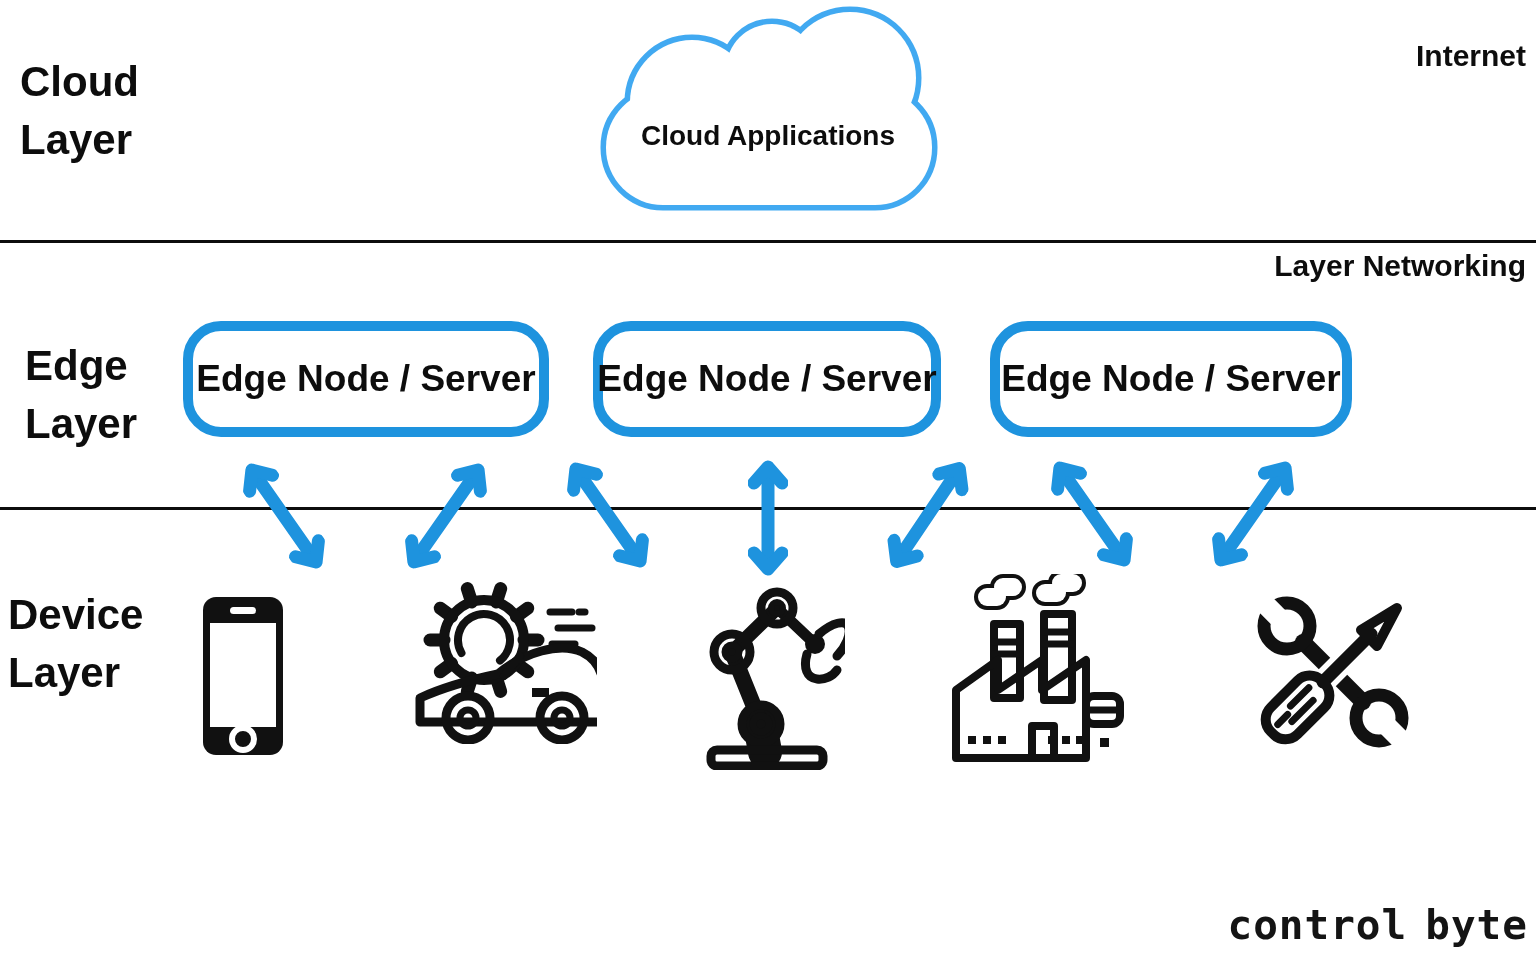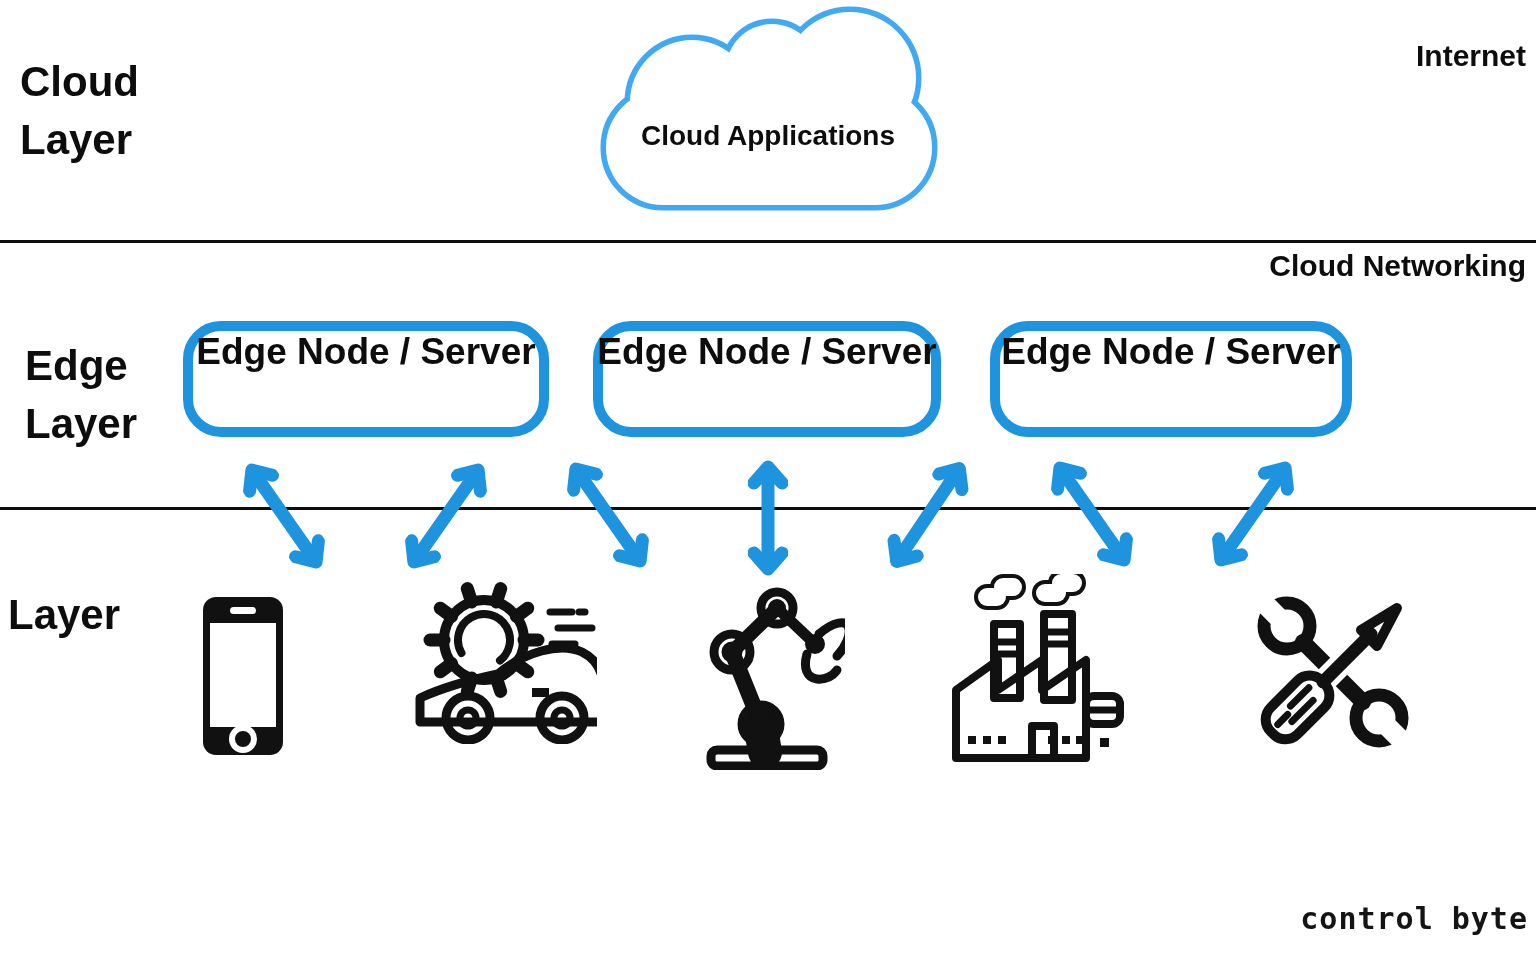--- a/index.html
+++ b/index.html
@@ -10,53 +10,54 @@
   .layer-label{
     position:absolute;text-align:left;font-weight:700;font-size:42px;line-height:58px;color:#0d0d0d;
   }
   .region-label{
     position:absolute;right:10px;text-align:right;font-weight:700;font-size:30px;color:#0d0d0d;
   }
   .hline{position:absolute;left:0;width:1536px;height:3px;background:#0d0d0d;}
   .node{
     position:absolute;top:321px;height:116px;box-sizing:border-box;background:#fff;
     border:10px solid var(--node-blue,#1e93de);border-radius:38px;
-    display:flex;align-items:flex-start;justify-content:center;
+    display:flex;align-items:center;justify-content:center;
     font-weight:700;font-size:37px;white-space:nowrap;color:#0d0d0d;
   }
   .arrow{position:absolute;width:40px;}
   .arrow svg{display:block;}
   .arrow-stroke{stroke:var(--node-blue,#1e93de);stroke-width:13;fill:none;stroke-linecap:round;stroke-linejoin:round;}
   .cloud-stroke{stroke:var(--cloud-blue,#41a9f1);fill:none;stroke-width:11;}
   .cloud-text{font-family:"Liberation Sans",sans-serif;font-weight:700;font-size:28px;fill:#0d0d0d;}
   .icon{position:absolute;}
   .ink{stroke:#111;fill:none;stroke-linecap:round;stroke-linejoin:round;}
   .logo{
     position:absolute;right:8px;top:901px;font-family:"DejaVu Sans Mono",monospace;
-    font-weight:700;font-size:30px;letter-spacing:1px;color:#141414;white-space:nowrap;
+    font-weight:700;font-size:41px;letter-spacing:1px;color:#141414;white-space:nowrap;
   }
   .logo .byte{margin-left:18px;}
 </style>
 </head>
 <body>
 
 <div class="canvas">
 
   <div class="region-label" style="top:5px;margin-top:34px;">Internet</div>
-  <div class="region-label" style="top:249px;">Cloud Networking</div>
+  <div class="region-label" style="top:249px;">Layer Networking</div>
 
   <div class="layer-label" style="left:20px;top:53px;width:120px;">
     <div>Cloud</div>
     <div>Layer</div>
   </div>
   <div class="layer-label" style="left:25px;top:327px;width:112px;margin-top:10px;">
     <div>Edge</div>
     <div>Layer</div>
   </div>
   <div class="layer-label" style="left:8px;top:586px;width:142px;">
+    <div>Device</div>
     <div>Layer</div>
   </div>
 
   <svg class="icon" style="left:598px;top:2px;" width="340" height="212" viewBox="0 0 340 212">
     <g class="cloud-stroke">
       <rect x="8" y="88" width="326" height="115" rx="57"></rect>
       <circle cx="94" cy="100" r="62"></circle>
       <circle cx="174" cy="68" r="46"></circle>
       <circle cx="252" cy="76" r="66"></circle>
     </g>

